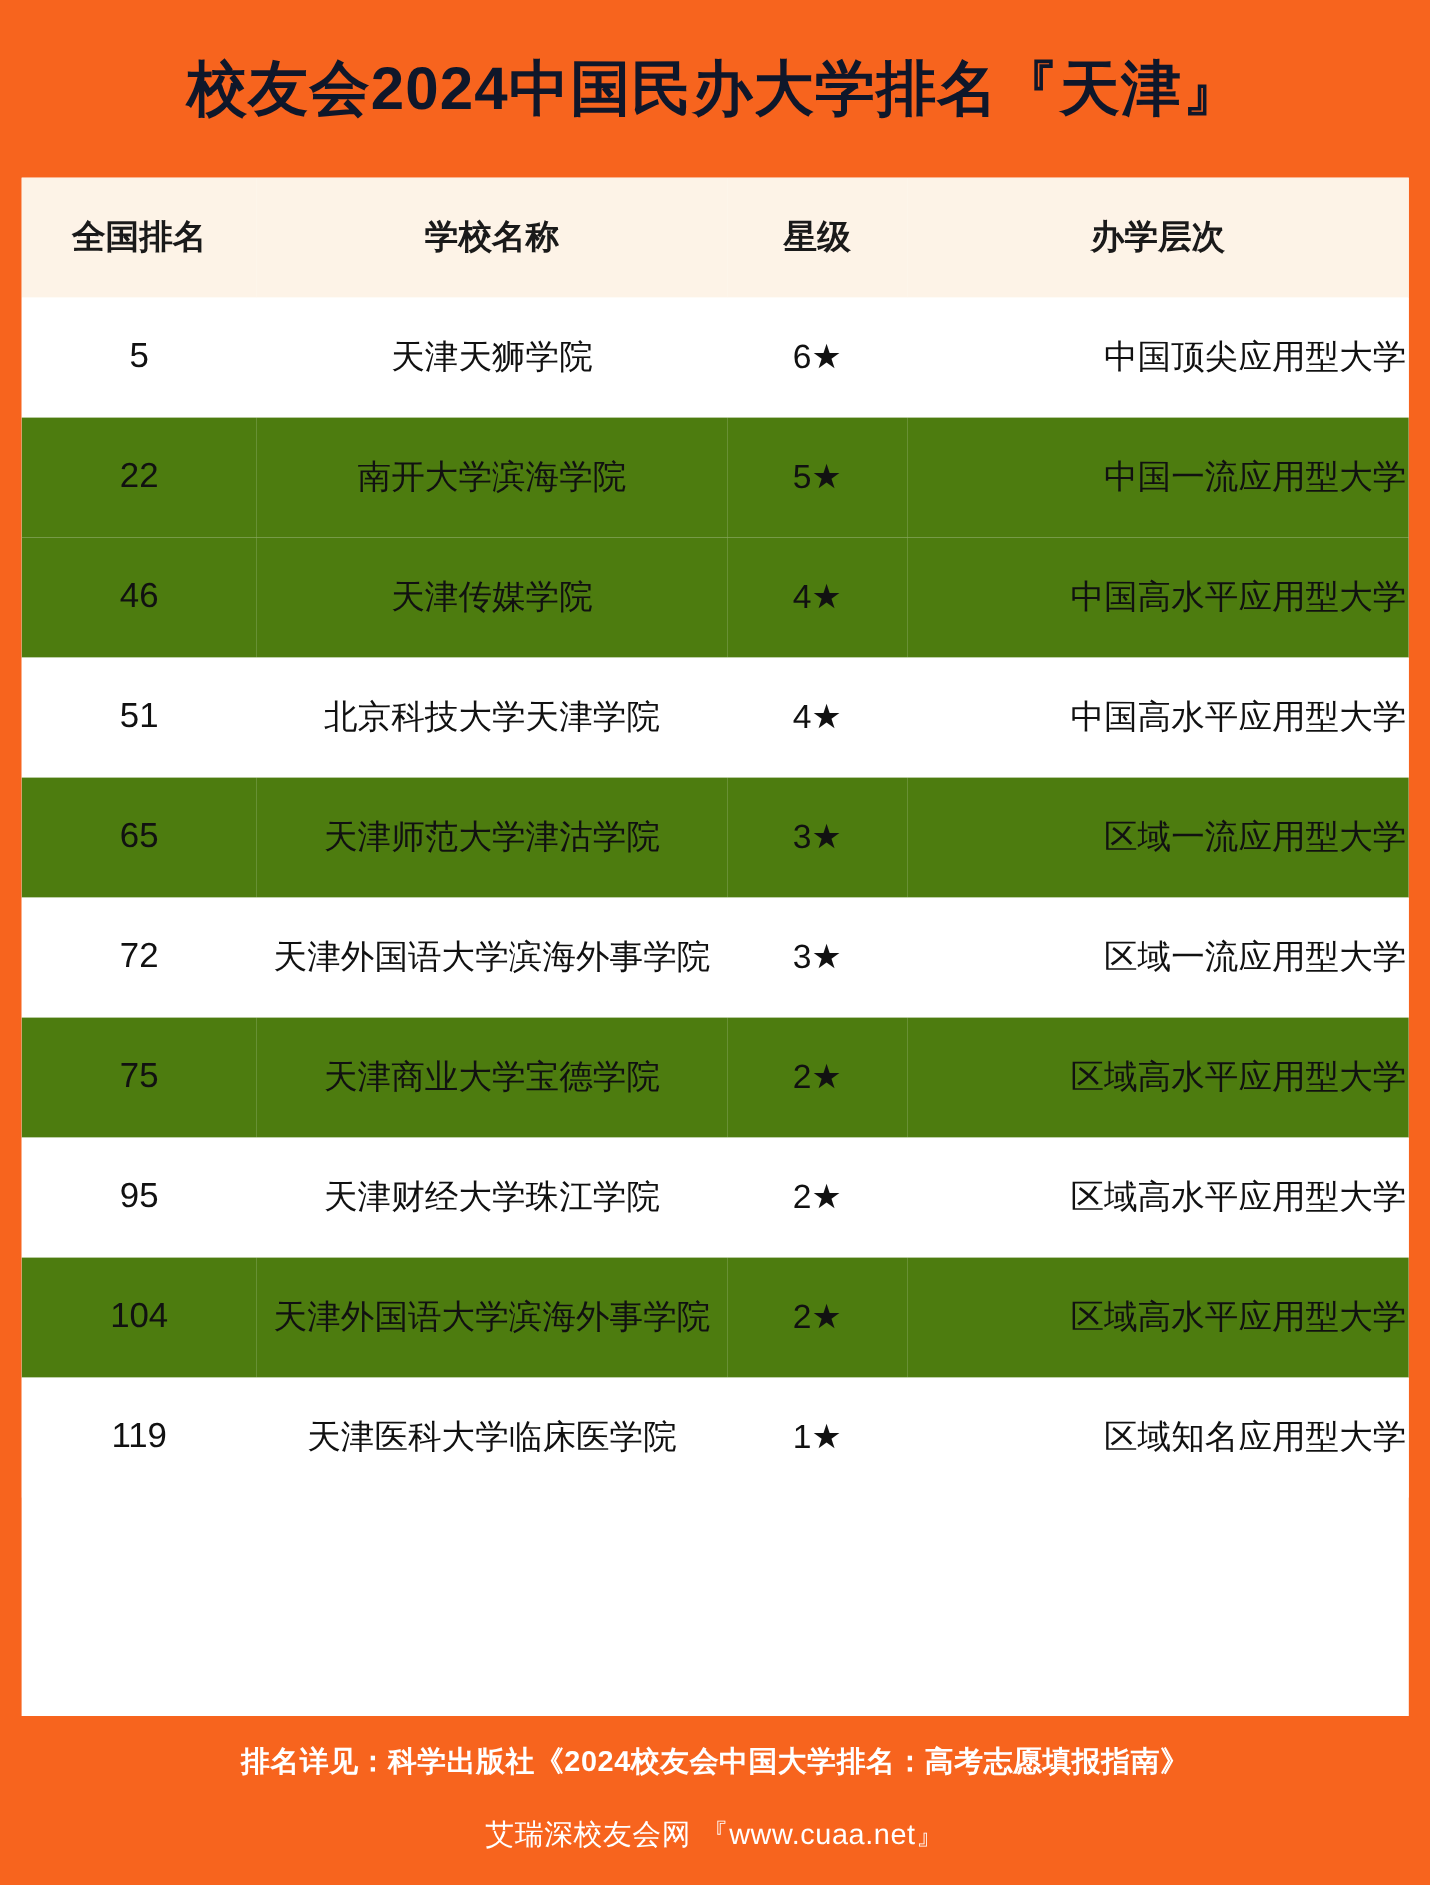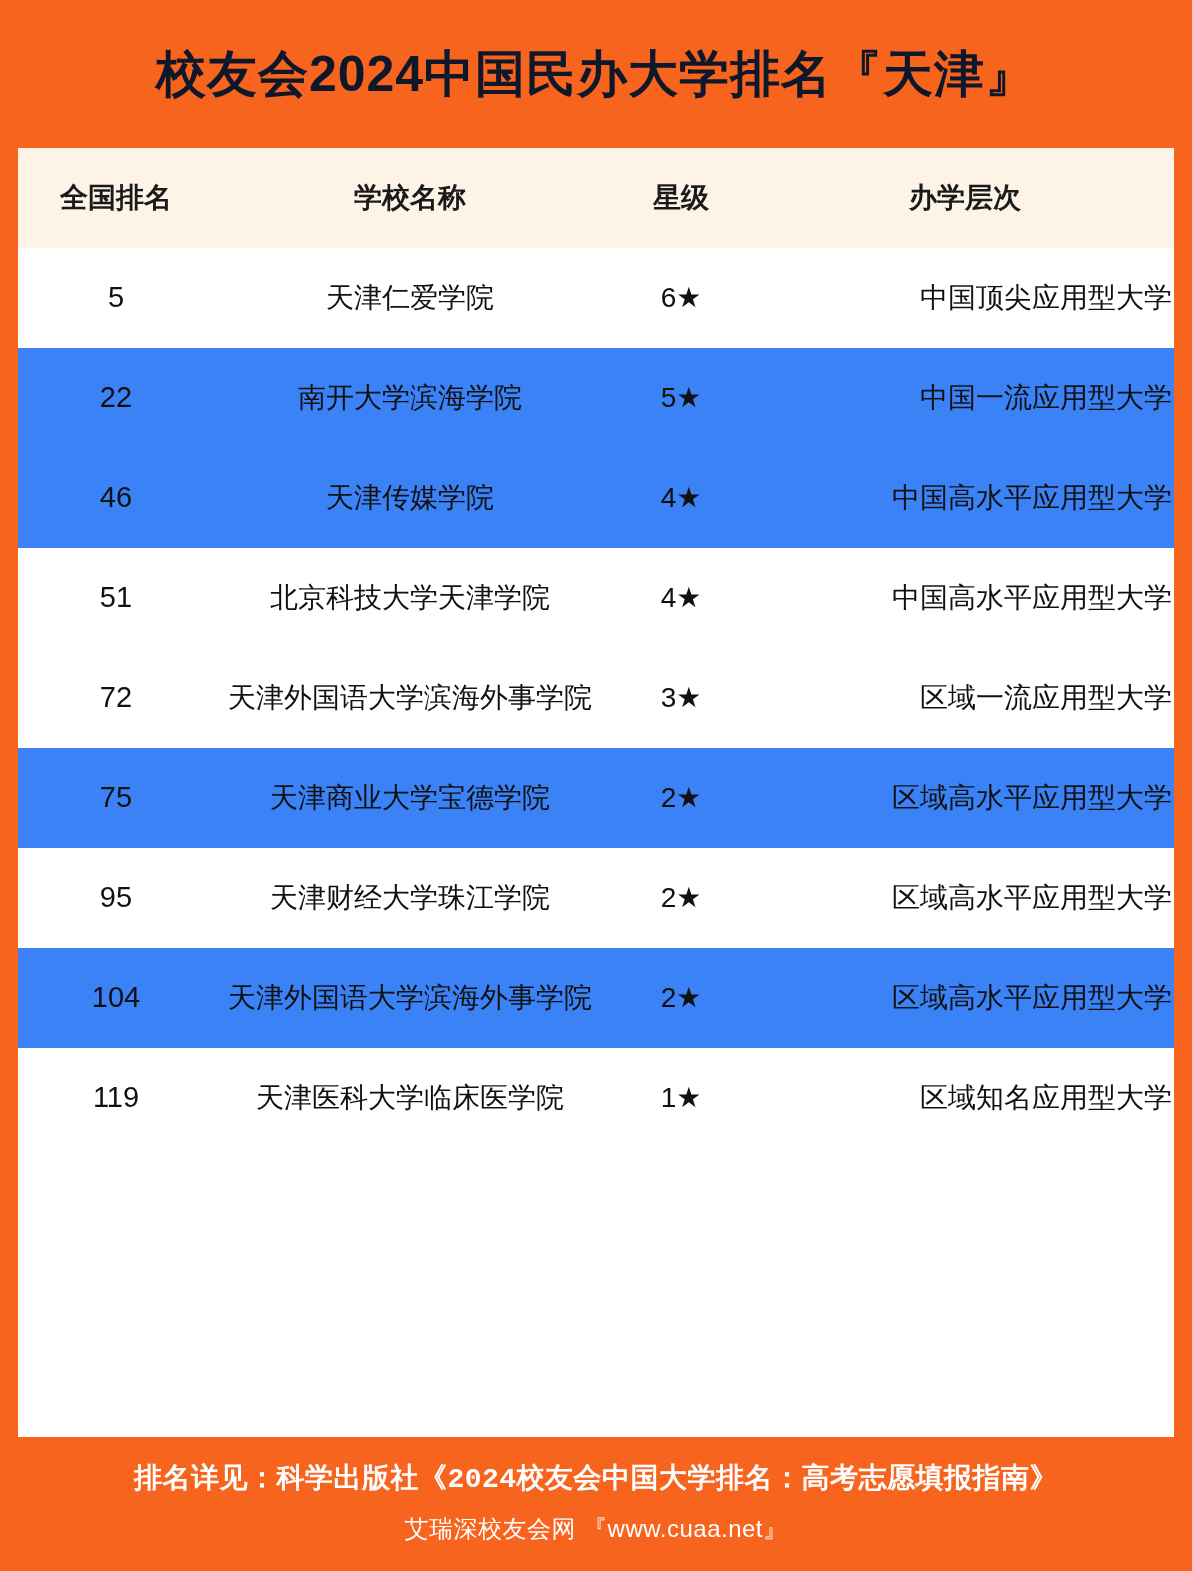--- a/index.html
+++ b/index.html
@@ -59,21 +59,21 @@
     font-weight: bold;
     text-align: center;
     vertical-align: middle;
     padding: 0;
     margin-top: 13px;
   }
   tbody tr {
     height: 100px;
   }
   tbody tr.odd { background: #FFFFFF; }
-  tbody tr.even { background: #3b82f6; }
+  tbody tr.even { background: #4d7c0f; }
   tbody td {
     font-size: 28px;
     color: #111111;
     text-align: center;
     vertical-align: middle;
     padding: 4px 2px;
     line-height: 1.3;
   }
   td.col-rank { font-size: 29px; }
   td.col-name { font-size: 28px; }
@@ -83,25 +83,24 @@
   col.c2 { width: 392px; }
   col.c3 { width: 150px; }
   col.c4 { width: 418px; }
   .footer {
     flex: 0 0 auto;
     padding: 22px 0 26px 0;
     text-align: center;
     color: #FFFFFF;
   }
   .footer-line1 {
-    font-size: 28px;
+    font-size: 24px;
     font-weight: bold;
-    margin-bottom: 16px;
+    margin-bottom: 29px;
     letter-spacing: 0.5px;
-    font-family: Liberation Mono, monospace;
   }
   .footer-line2 {
     font-size: 24px;
     font-weight: normal;
     letter-spacing: 0.5px;
   }
 </style>
 </head>
 <body>
 
@@ -123,21 +122,21 @@
         <tr>
           <th>全国排名</th>
           <th>学校名称</th>
           <th>星级</th>
           <th>办学层次</th>
         </tr>
       </thead>
       <tbody>
         <tr class="odd">
           <td class="col-rank">5</td>
-          <td class="col-name">天津仁爱学院</td>
+          <td class="col-name">天津天狮学院</td>
           <td class="col-star">6★</td>
           <td class="col-level">中国顶尖应用型大学</td>
         </tr>
         <tr class="even">
           <td class="col-rank">22</td>
           <td class="col-name">南开大学滨海学院</td>
           <td class="col-star">5★</td>
           <td class="col-level">中国一流应用型大学</td>
         </tr>
         <tr class="even">
@@ -145,20 +144,26 @@
           <td class="col-name">天津传媒学院</td>
           <td class="col-star">4★</td>
           <td class="col-level">中国高水平应用型大学</td>
         </tr>
         <tr class="odd">
           <td class="col-rank">51</td>
           <td class="col-name">北京科技大学天津学院</td>
           <td class="col-star">4★</td>
           <td class="col-level">中国高水平应用型大学</td>
         </tr>
+        <tr class="even">
+          <td class="col-rank">65</td>
+          <td class="col-name">天津师范大学津沽学院</td>
+          <td class="col-star">3★</td>
+          <td class="col-level">区域一流应用型大学</td>
+        </tr>
         <tr class="odd">
           <td class="col-rank">72</td>
           <td class="col-name">天津外国语大学滨海外事学院</td>
           <td class="col-star">3★</td>
           <td class="col-level">区域一流应用型大学</td>
         </tr>
         <tr class="even">
           <td class="col-rank">75</td>
           <td class="col-name">天津商业大学宝德学院</td>
           <td class="col-star">2★</td>

